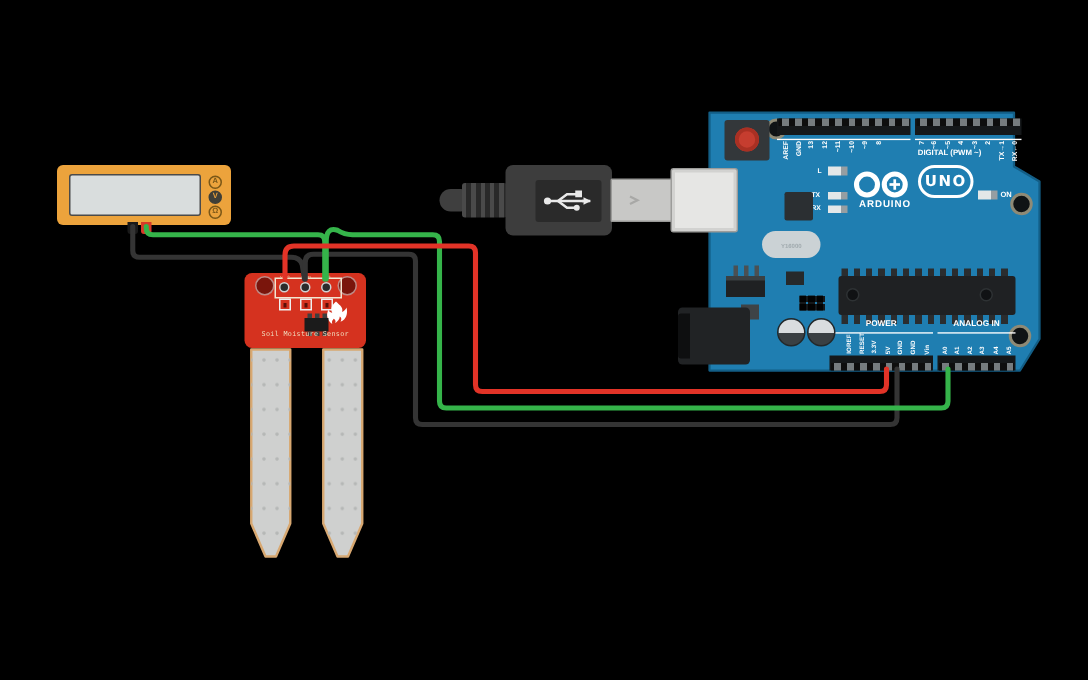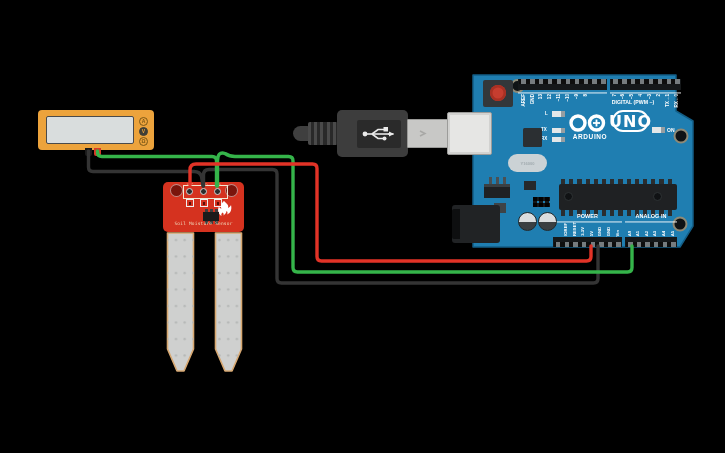--- a/index.html
+++ b/index.html
@@ -51,21 +51,21 @@
   .silk { color:#FFF; font-weight:bold; white-space:nowrap; }
   .ledbar { width:13px; height:5.5px;
             background:linear-gradient(90deg,#E3E7E8 0 9px,#969EA2 9px); }
   .ledlbl { font-size:4.5px; font-weight:bold; color:#FFF; }
   .chip { background:#1F2123; }
   .iclegs { height:6px; background:repeating-linear-gradient(90deg,#2A2D2F 0 4.2px,transparent 4.2px 8.2px); }
   .cap { width:19px; height:19px; border-radius:50%; border:1px solid #23282A;
          background:linear-gradient(180deg,#D9DDDF 0 52%,#3A4043 52%); }
   .uno-oval { left:172px; top:50px; width:37px; height:22px; border:2px solid #FFF;
               border-radius:11px; display:flex; align-items:center; justify-content:center;
-              color:#FFF; font-weight:bold; font-size:16px; letter-spacing:1px;
+              color:#FFF; font-weight:bold; font-size:10px; letter-spacing:1px;
               font-family:"DejaVu Sans", sans-serif; }
 
   
   .usb-nub  { left:2px; top:18px; width:17px; height:15px; background:#3F3F3F; border-radius:8px 3px 3px 8px; }
   .usb-ribs { left:17px; top:14px; width:30px; height:23px; border-radius:2px;
               background:repeating-linear-gradient(90deg,#4A4A4A 0 3px,#292929 3px 6.2px); }
   .usb-body { left:46px; top:2px; width:71px; height:47px; background:#3D3D3D; border-radius:5px; }
   .usb-inset{ left:66px; top:12px; width:44px; height:28px; background:#2A2A2A; border-radius:2px; }
   .usb-plug { left:116px; top:11px; width:44px; height:29px; background:#C8C8C6;
               border:1px solid #9A9A98; border-radius:1px; }

